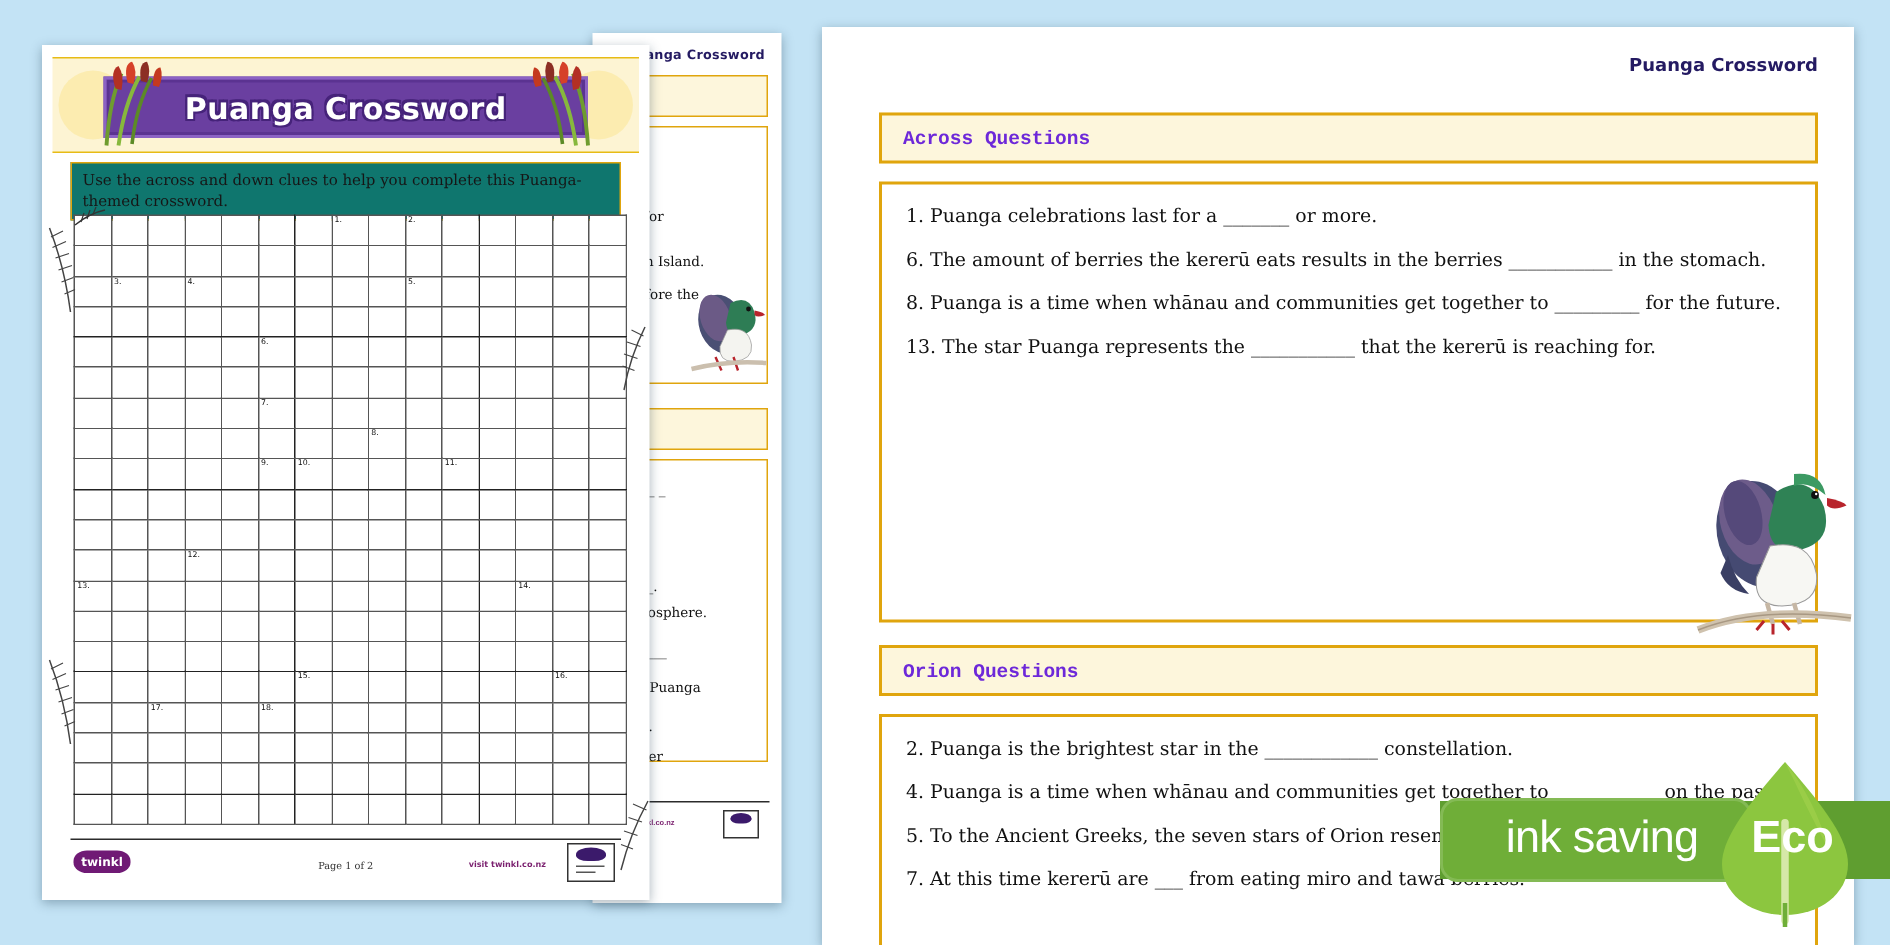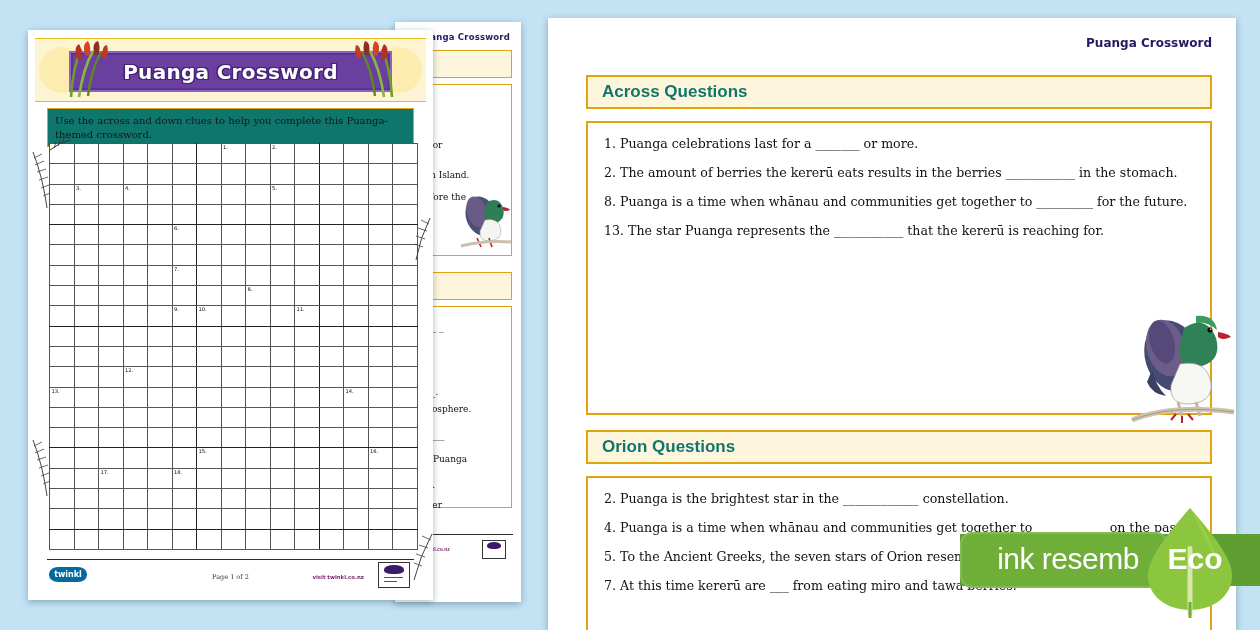--- a/index.html
+++ b/index.html
@@ -49,41 +49,41 @@
   table.cw{border-collapse:collapse;}
   table.cw td{width:24.5px;height:20.3px;border:.9px solid #555;box-sizing:border-box;
               position:relative;background:#fff;padding:0;}
   table.cw td.mj-r{border-right-width:1.6px;border-right-color:#222;}
   table.cw td.mj-b{border-bottom-width:1.6px;border-bottom-color:#222;}
   table.cw td span.n{position:absolute;left:1.5px;top:0px;font-size:5.2px;color:#111;
                      font-family:"DejaVu Sans",sans-serif;line-height:6px;}
 
   .foot-rule{position:absolute;left:12px;right:12px;bottom:34px;border-top:1.1px solid #2b2b2b;}
   .twinkl-logo{position:absolute;left:14px;bottom:12px;width:38px;height:15px;border-radius:9px/7px;
-               background:#0369a1;color:#fff;font-size:8px;font-weight:bold;display:flex;
+               background:#701a75;color:#fff;font-size:8px;font-weight:bold;display:flex;
                align-items:center;justify-content:center;font-family:"DejaVu Sans",sans-serif;}
   .page-num{position:absolute;left:0;right:0;bottom:13px;text-align:center;font-size:6.5px;color:#333;
             font-family:"DejaVu Serif",serif;}
   .visit{position:absolute;right:62px;bottom:14px;font-size:5.4px;color:#7a1f6e;font-weight:bold;
          font-family:"DejaVu Sans",sans-serif;}
   .foot-badge{position:absolute;right:16px;bottom:6px;width:30px;height:24px;border:1px solid #333;background:#fff;}
   .foot-badge .b1{position:absolute;left:5px;top:2px;width:20px;height:9px;border-radius:50% 50% 40% 40%;background:#3b1a6b;}
   .foot-badge .b2{position:absolute;left:5px;top:14px;width:19px;border-top:1px solid #555;}
   .foot-badge .b3{position:absolute;left:5px;top:18px;width:13px;border-top:1px solid #555;}
 
   
   .fern{position:absolute;pointer-events:none;}
 
   
   #right-sheet{left:548px;top:18px;width:688px;height:612px;}
   .rs-title{position:absolute;right:24px;top:18px;font-size:12px;font-weight:bold;color:#241a62;
             font-family:"DejaVu Sans",sans-serif;}
   .sec-head{position:absolute;left:38px;right:24px;height:34px;background:#fdf6dc;border:2.4px solid #e0a50d;
             display:flex;align-items:center;padding-left:14px;box-sizing:border-box;}
-  .sec-head span{font-size:17px;font-weight:bold;color:#0f766e;font-family:Liberation Sans, sans-serif;}
+  .sec-head span{font-size:13px;font-weight:bold;color:#6d28d9;font-family:Liberation Mono, monospace;}
   .q-box{position:absolute;left:38px;right:24px;border:2.4px solid #e0a50d;background:#ffffff;
          padding:12px 16px 10px 16px;box-sizing:border-box;}
   .q{font-family:"DejaVu Serif",serif;font-size:12.6px;color:#111;line-height:1.42;margin-bottom:11px;}
   .q:last-child{margin-bottom:0;}
 
   
   .kereru{position:absolute;}
 
   
   .eco{position:absolute;left:948px;top:508px;width:312px;height:110px;}
@@ -607,21 +607,21 @@
   <div class="sheet" id="right-sheet">
 
     <div class="rs-title">Puanga Crossword</div>
 
     <div class="sec-head" style="top:57px;">
       <span>Across Questions</span>
     </div>
 
     <div class="q-box" id="across-box" style="top:103px;height:294px;padding-left:16px;">
         <div class="q">1. Puanga celebrations last for a _______ or more.</div>
-        <div class="q">2. The amount of berries the kererū eats results in the berries ___________ in the stomach.</div>
+        <div class="q">6. The amount of berries the kererū eats results in the berries ___________ in the stomach.</div>
         <div class="q">8. Puanga is a time when whānau and communities get together to _________ for the future.</div>
         <div class="q">13. The star Puanga represents the ___________ that the kererū is reaching for.</div>
       </div>
 
     <div class="sec-head" style="top:412px;">
       <span>Orion Questions</span>
     </div>
 
     <div class="q-box" id="down-box" style="top:458px;height:175px;overflow:hidden;">
         <div class="q">2. Puanga is the brightest star in the ____________ constellation.</div>
@@ -650,17 +650,17 @@
 
   <div class="eco">
     <div class="eco-bar"></div>
     <div class="eco-pill"></div>
     <svg class="eco-leaf" viewBox="0 0 112 112">
       <path d="M56 2 C84 34 98 54 98 70 C98 90 79 104 56 104 C33 104 14 90 14 70 C14 54 28 34 56 2Z" fill="#8cc63f"></path>
       <path d="M56 2 C70 20 80 40 84 58 C72 36 64 18 56 2Z" fill="#a5d44f" opacity=".55"></path>
       <rect x="53.5" y="40" width="5" height="70" rx="2.4" fill="#d6e8a8"></rect>
       <rect x="54.5" y="96" width="3" height="16" fill="#6fae38"></rect>
     </svg>
-    <div class="eco-txt">ink resemb</div>
+    <div class="eco-txt">ink saving</div>
     <div class="eco-eco">Eco</div>
   </div>
 
 </div>
 
 </body></html>

